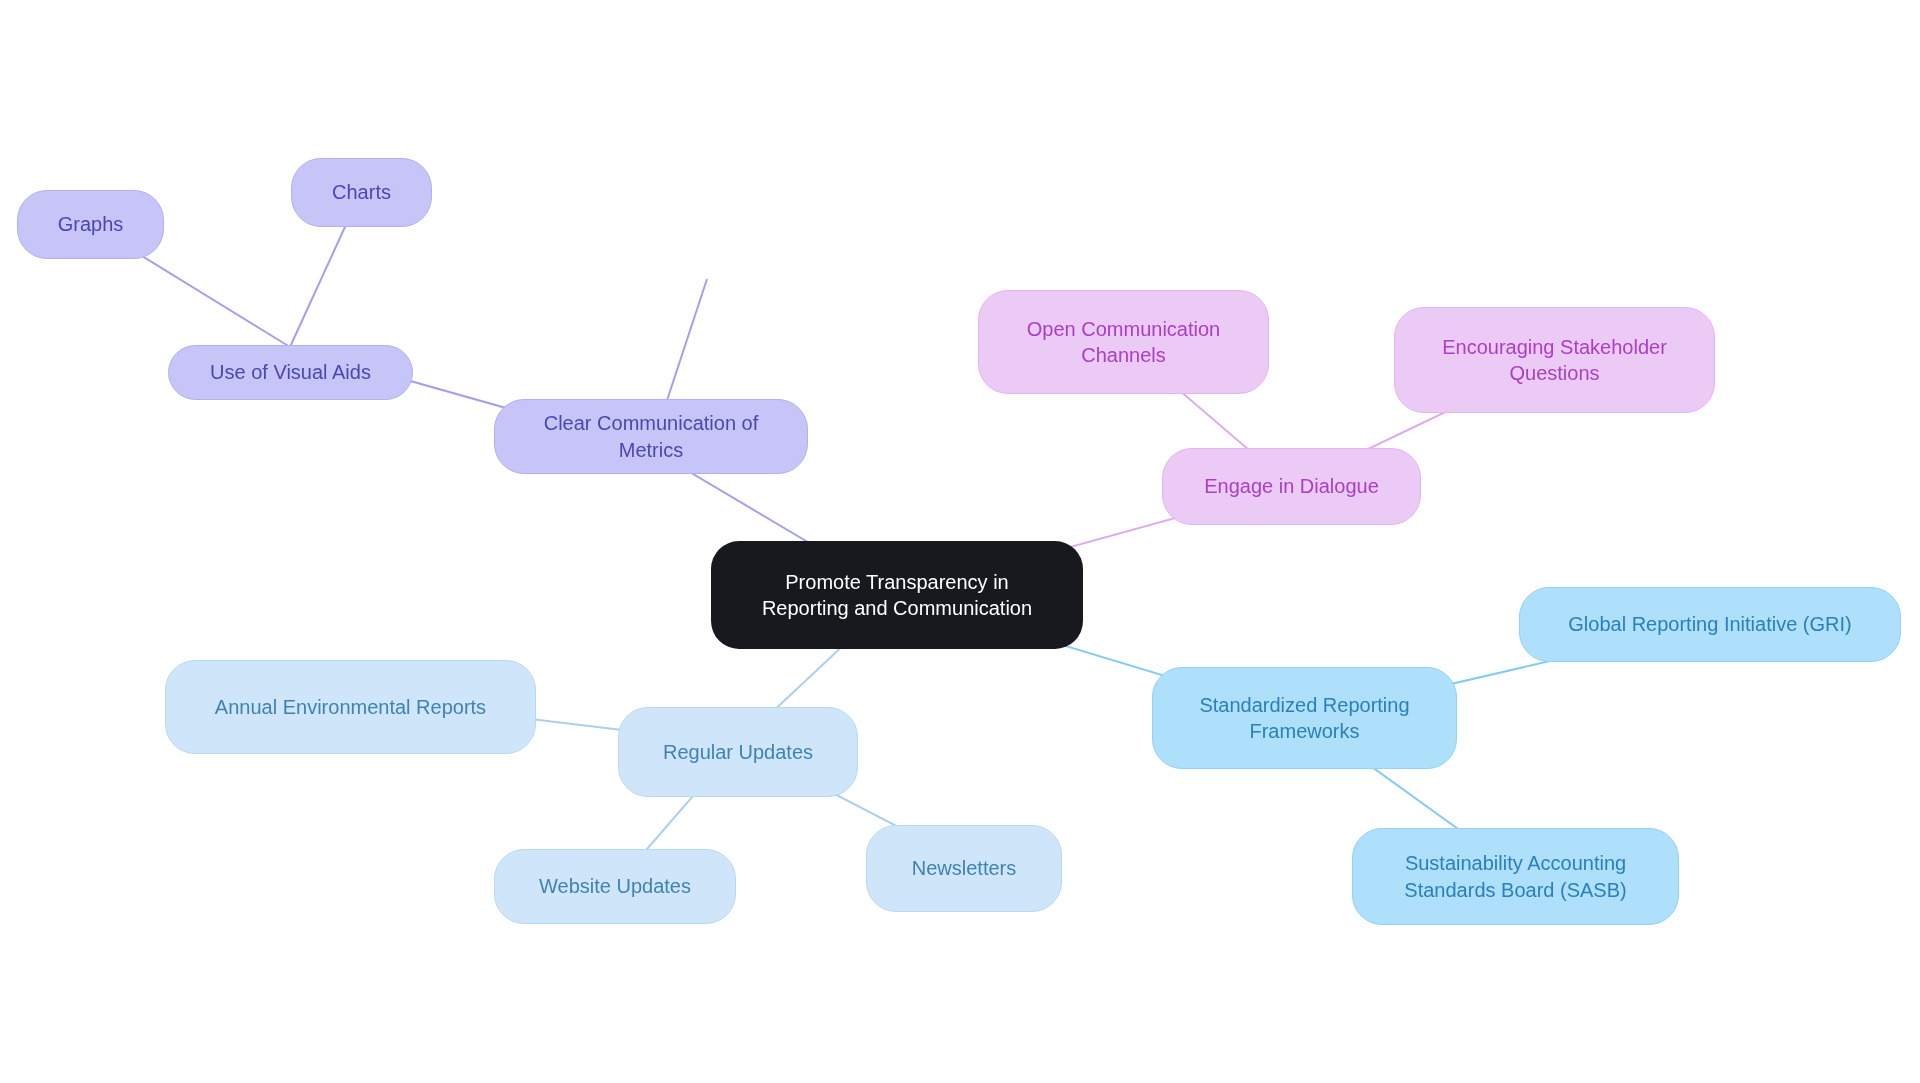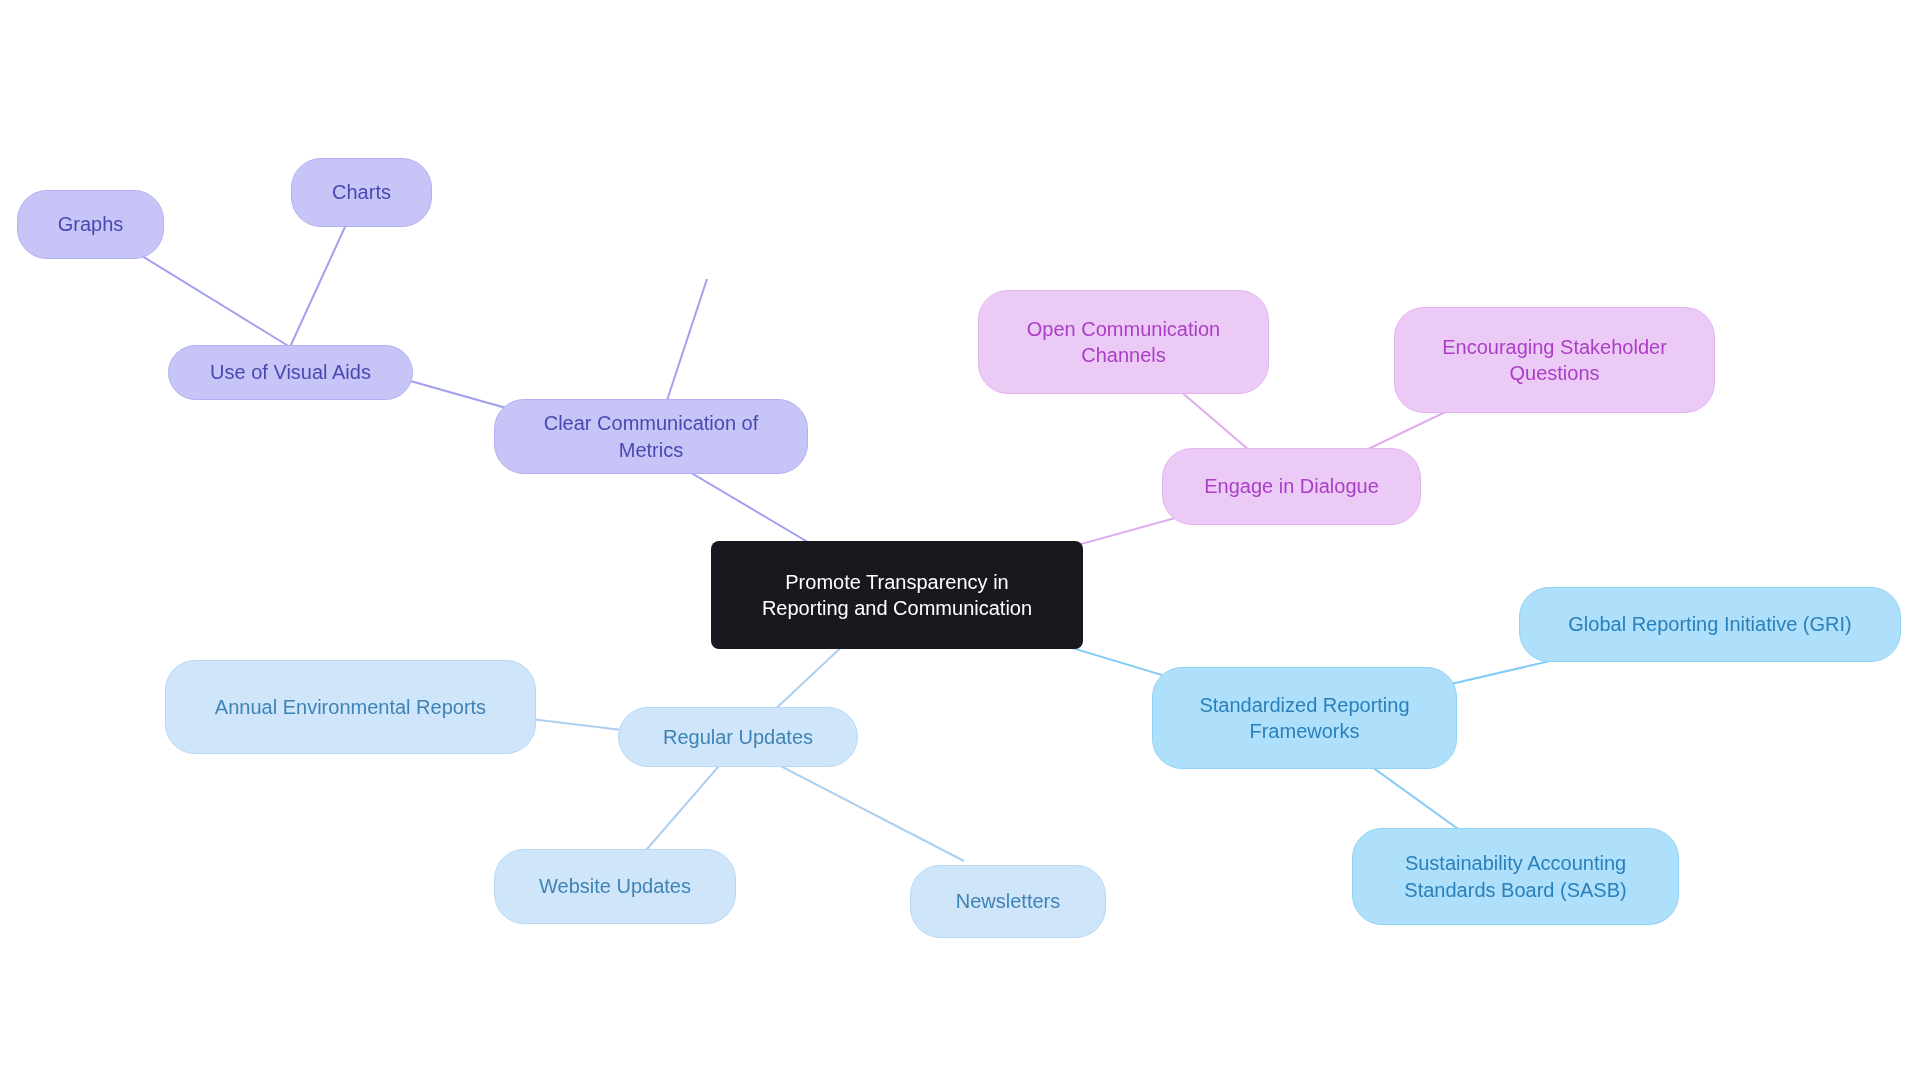--- a/index.html
+++ b/index.html
@@ -38,21 +38,21 @@
     font-size: 20px;
     line-height: 1.32;
     border-radius: 30px;
     padding: 20px 16px;
     cursor: default;
   }
   .node .label { white-space: pre-line; }
   .node.central {
     background: var(--central-fill);
     color: var(--central-text);
-    border-radius: 8px;
+    border-radius: 28px;
   }
   .node.purple {
     background: var(--purple-fill);
     border: 1px solid var(--purple-stroke);
     color: var(--purple-text);
   }
   .node.pink {
     background: var(--pink-fill);
     border: 1px solid var(--pink-stroke);
     color: var(--pink-text);
@@ -135,29 +135,29 @@
 
   <div class="node blue" style="left:1519px; top:587px; width:382px; height:75px;">
     <span class="label">Global Reporting Initiative (GRI)</span>
   </div>
 
   <div class="node blue" style="left:1352px; top:822px; width:327px; height:97px;margin-top:6px;">
     <span class="label">Sustainability Accounting
 Standards Board (SASB)</span>
   </div>
 
-  <div class="node lightblue" style="left:618px; top:707px; width:240px; height:60px;">
+  <div class="node lightblue" style="left:618px; top:707px; width:240px; height:90px;">
     <span class="label">Regular Updates</span>
   </div>
 
   <div class="node lightblue" style="left:165px; top:660px; width:371px; height:94px;">
     <span class="label">Annual Environmental Reports</span>
   </div>
 
   <div class="node lightblue" style="left:494px; top:849px; width:242px; height:75px;">
     <span class="label">Website Updates</span>
   </div>
 
-  <div class="node lightblue" style="left:910px; top:825px; width:196px; height:73px;margin-top:40px;">
+  <div class="node lightblue" style="left:866px; top:825px; width:196px; height:87px;">
     <span class="label">Newsletters</span>
   </div>
 
 </div>
 
 </body></html>

